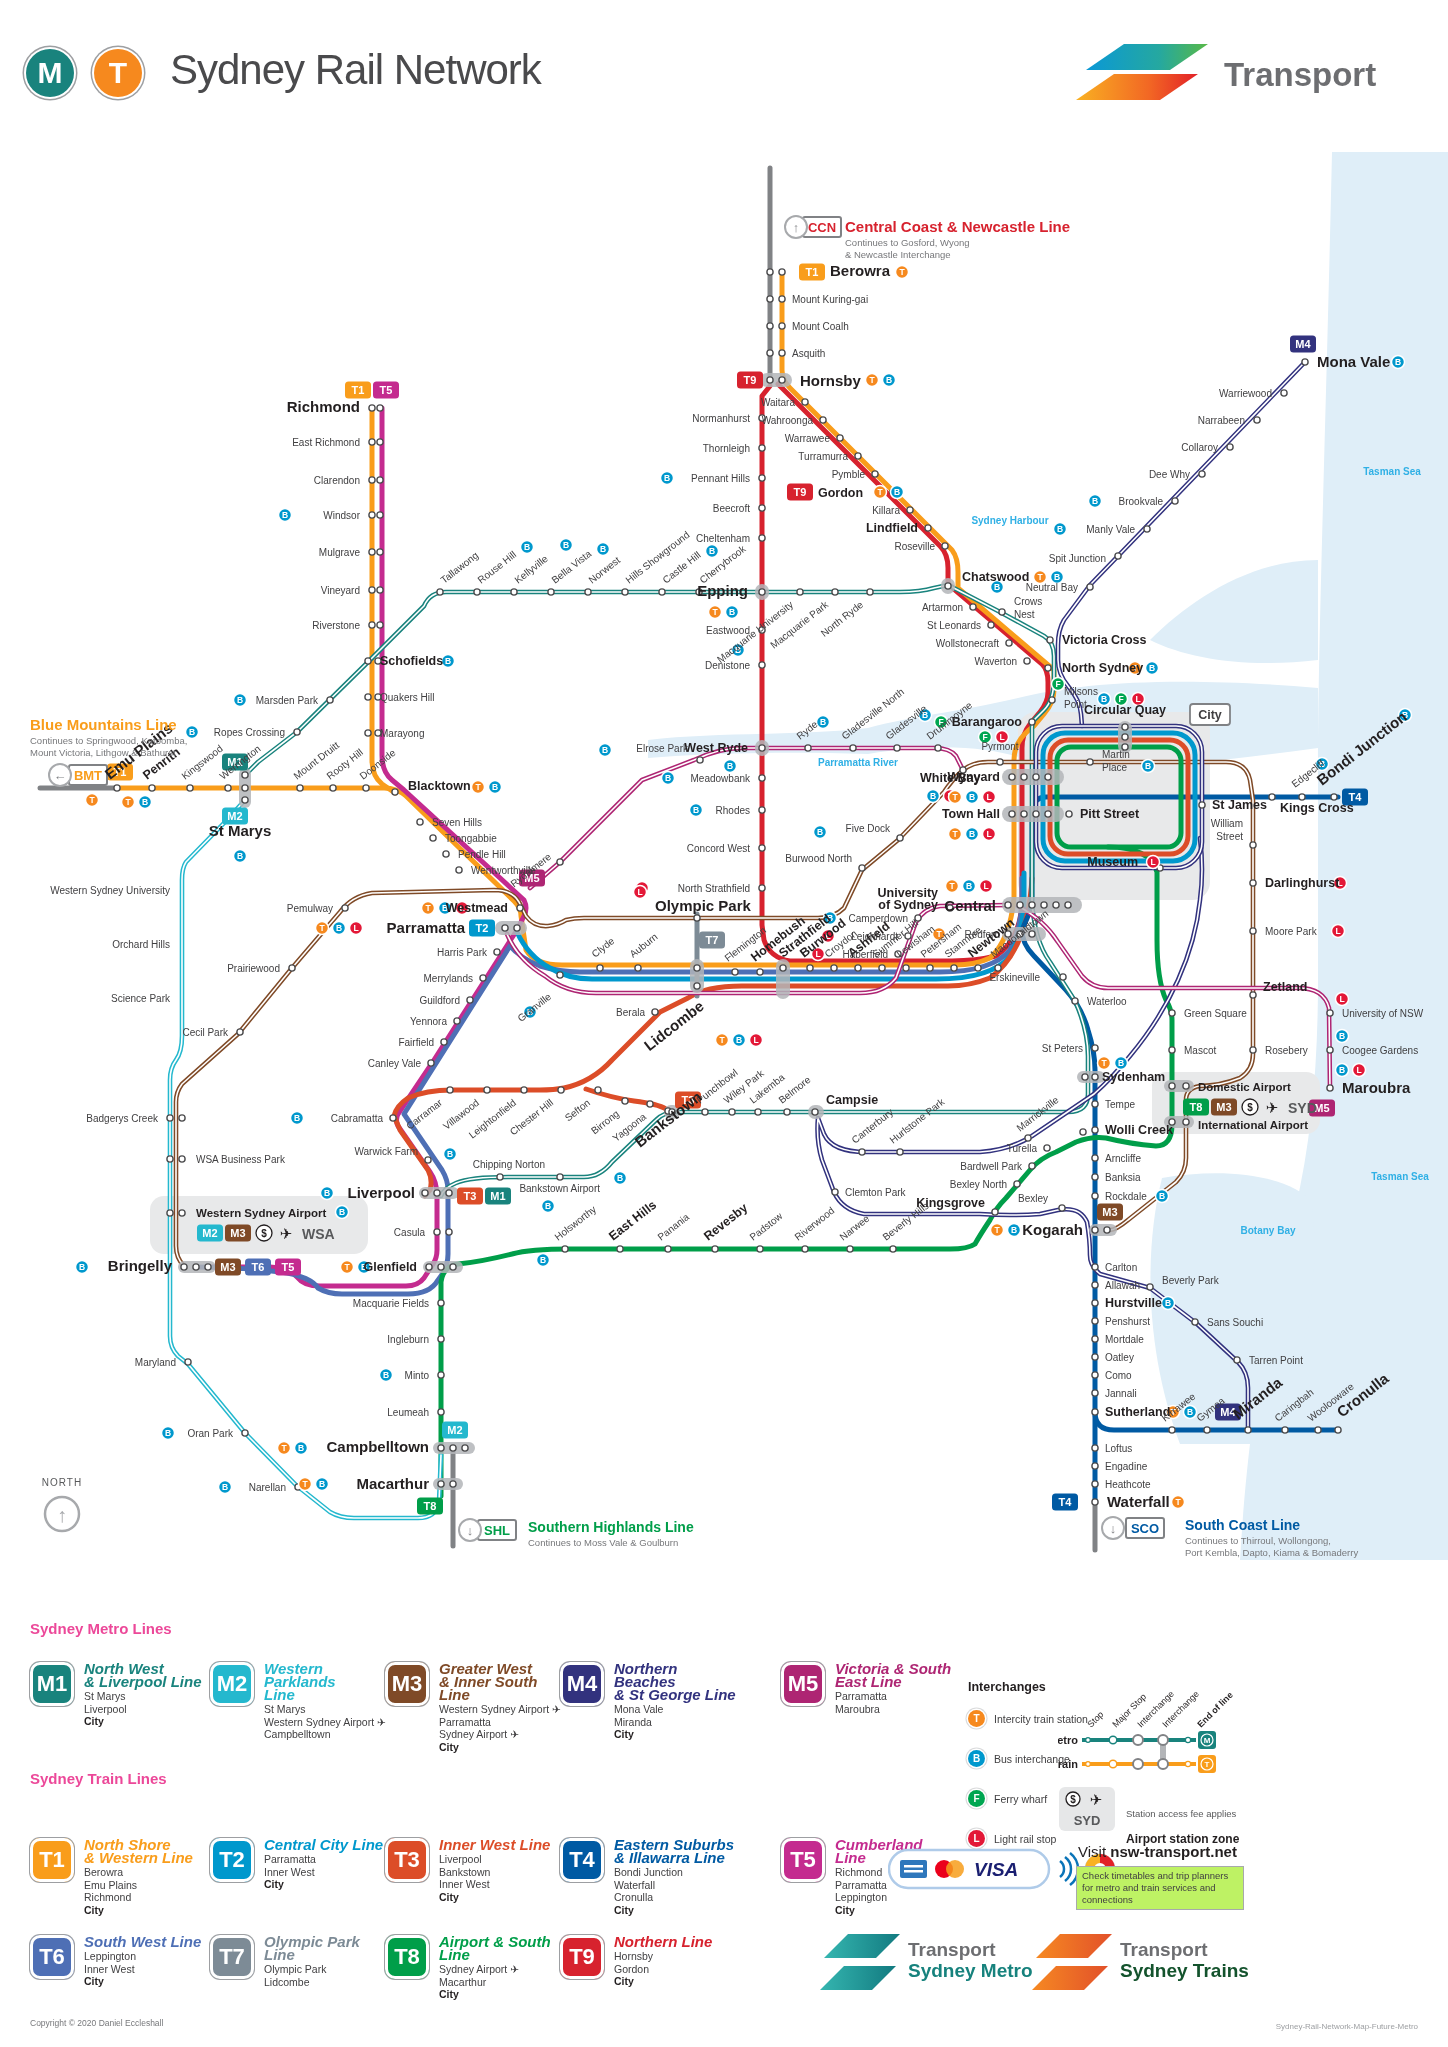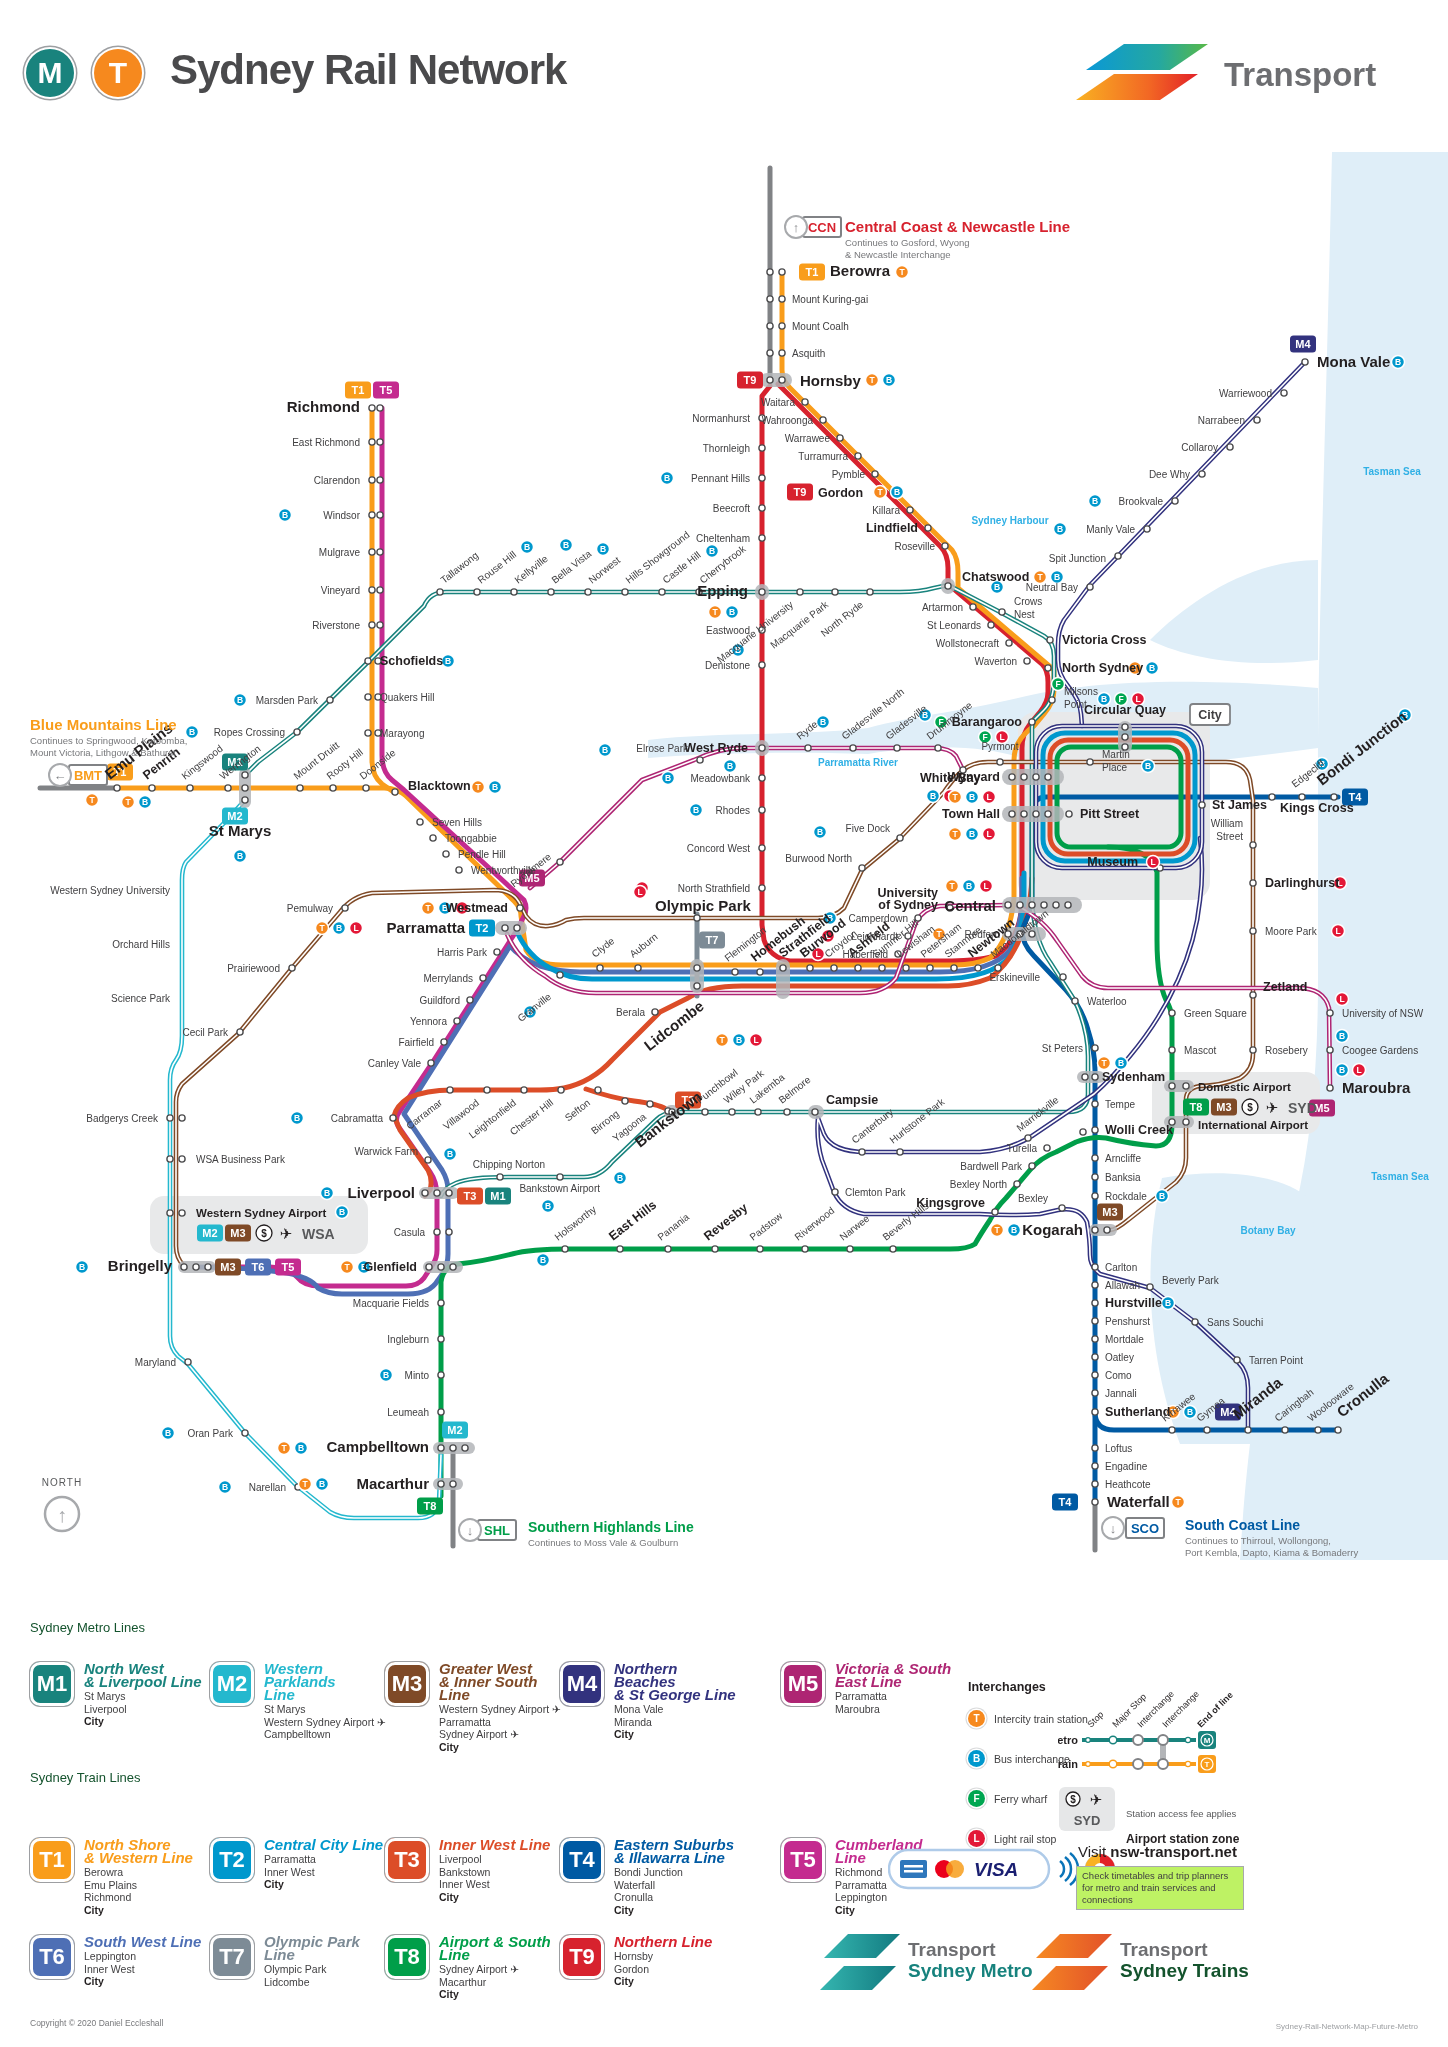--- a/index.html
+++ b/index.html
@@ -1,24 +1,24 @@
 <!DOCTYPE html>
 <html><head>
 <meta charset="utf-8">
 <style>
   html,body{margin:0;padding:0;background:#fff;}
   body{font-family:"Liberation Sans","DejaVu Sans",sans-serif;}
   #page{position:relative;width:1448px;height:2047px;background:#fff;overflow:hidden;}
   
   .logo-circle{position:absolute;width:48px;height:48px;border-radius:50%;display:flex;align-items:center;justify-content:center;
     color:#fff;font-weight:bold;font-size:30px;box-shadow:0 0 0 2px #fff,0 0 0 3.5px #9d9fa2;}
-  #page-title{position:absolute;left:170px;top:46px;font-size:42px;font-weight:bold;color:#4a4a4c;letter-spacing:-1px;}
+  #page-title{position:absolute;left:170px;top:46px;font-size:42px;font-weight:normal;color:#4a4a4c;letter-spacing:-1px;}
   #brand-word{position:absolute;left:1224px;top:56px;font-size:33px;font-weight:bold;color:#6d6e71;}
   
-  .sec-head{position:absolute;font-size:13px;font-weight:normal;color:#14532d;}
+  .sec-head{position:absolute;font-size:15px;font-weight:bold;color:#ec4899;}
   .line-item{position:absolute;width:176px;}
   .line-badge{float:left;width:44px;height:44px;border-radius:10px;color:#fff;font-weight:bold;font-size:22px;
     display:flex;align-items:center;justify-content:center;box-shadow:inset 0 0 0 3px #fff,0 0 0 1px #9d9fa2;}
   .line-info{margin-left:54px;}
   .line-name{font-size:15px;font-weight:bold;font-style:italic;line-height:13px;}
   .line-stops{font-size:10.5px;color:#414042;line-height:12.5px;margin-top:2px;}
   .line-stops .city{font-weight:bold;color:#231f20;}
   .ic-item{position:absolute;display:flex;align-items:center;font-size:10.5px;color:#414042;}
   .ic-circ{width:17px;height:17px;border-radius:50%;color:#fff;font-weight:bold;font-size:10px;
     display:flex;align-items:center;justify-content:center;margin-right:9px;box-shadow:0 0 0 1.5px #fff,0 0 0 2.5px #d9dadb;}

